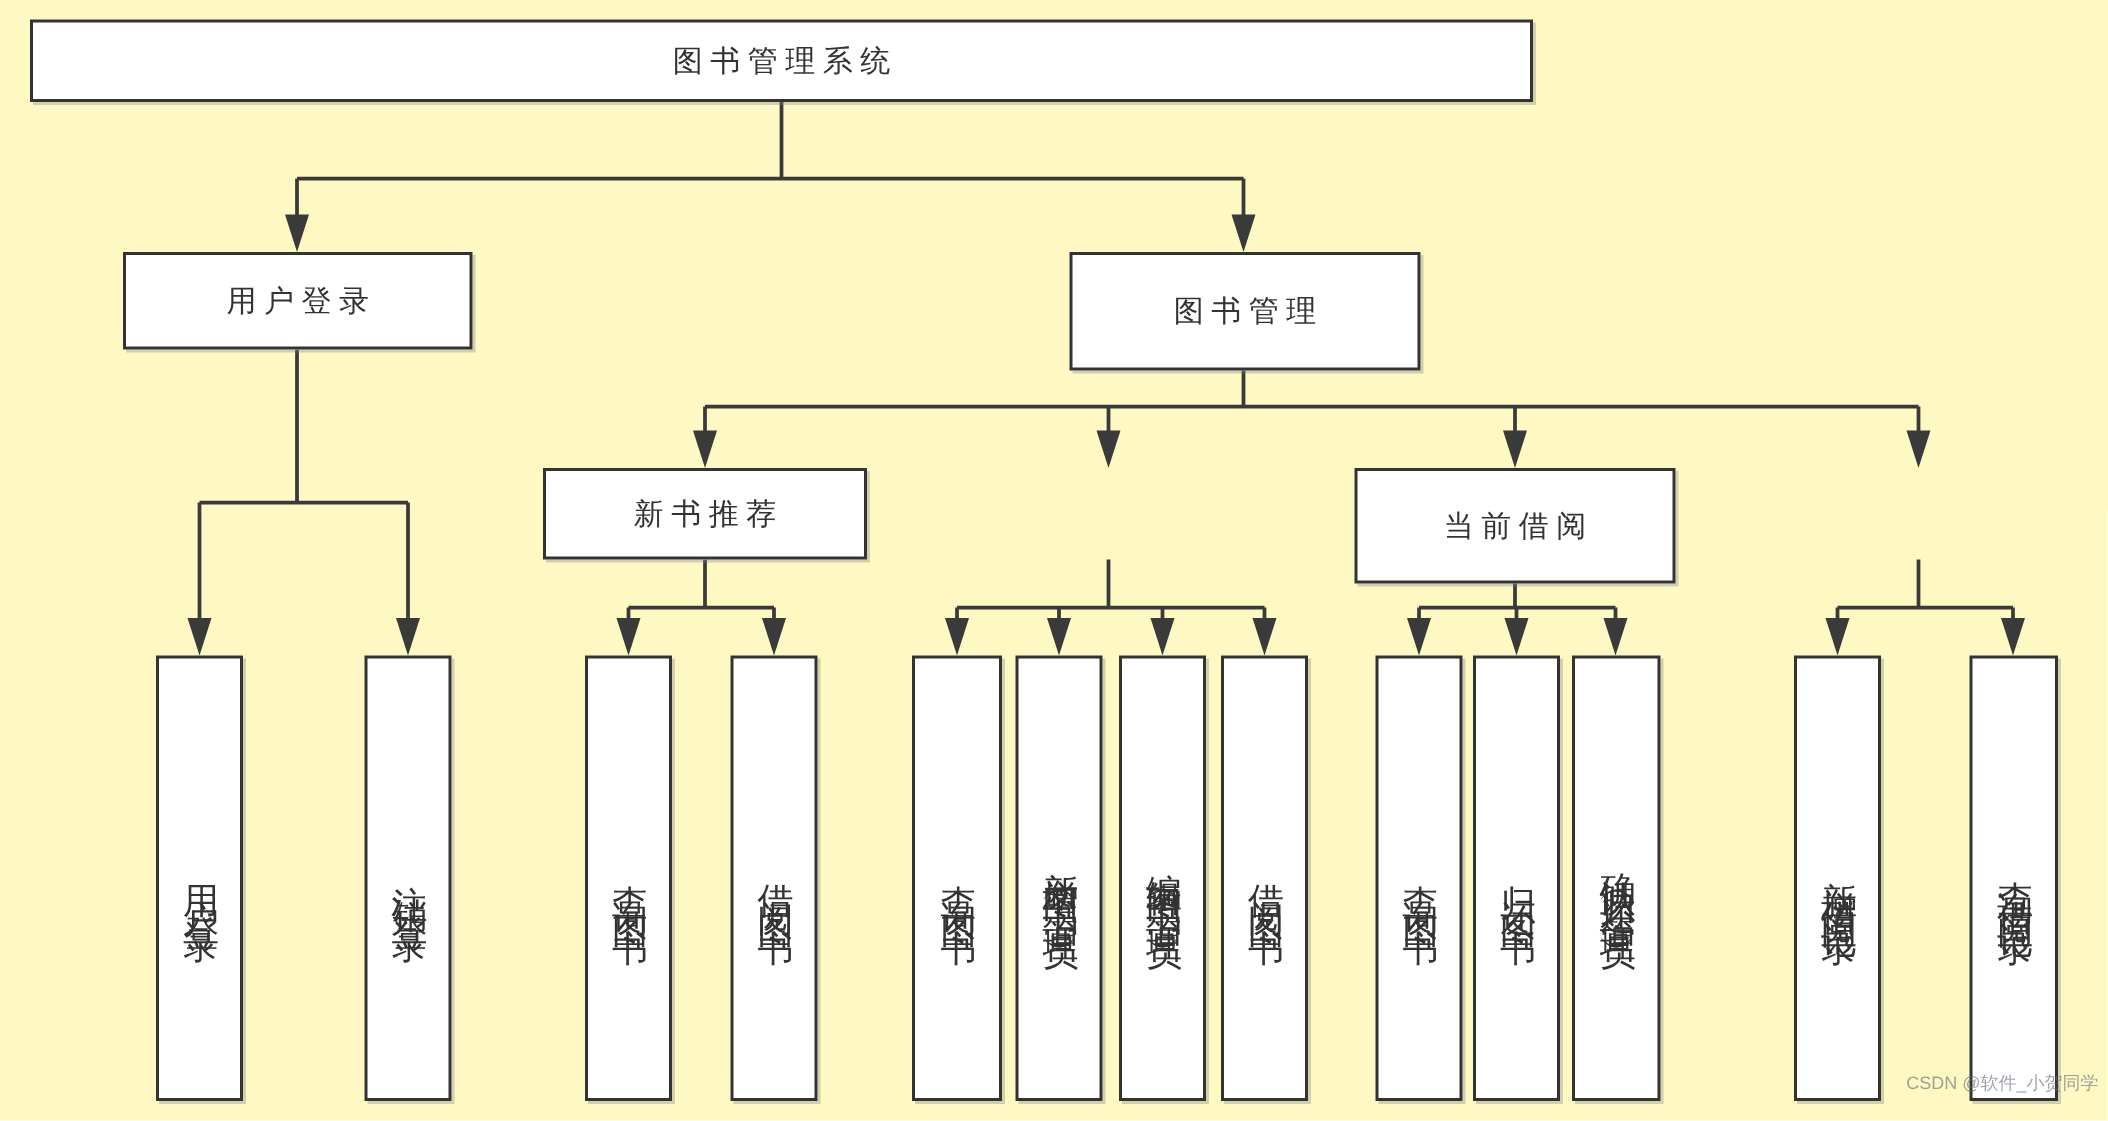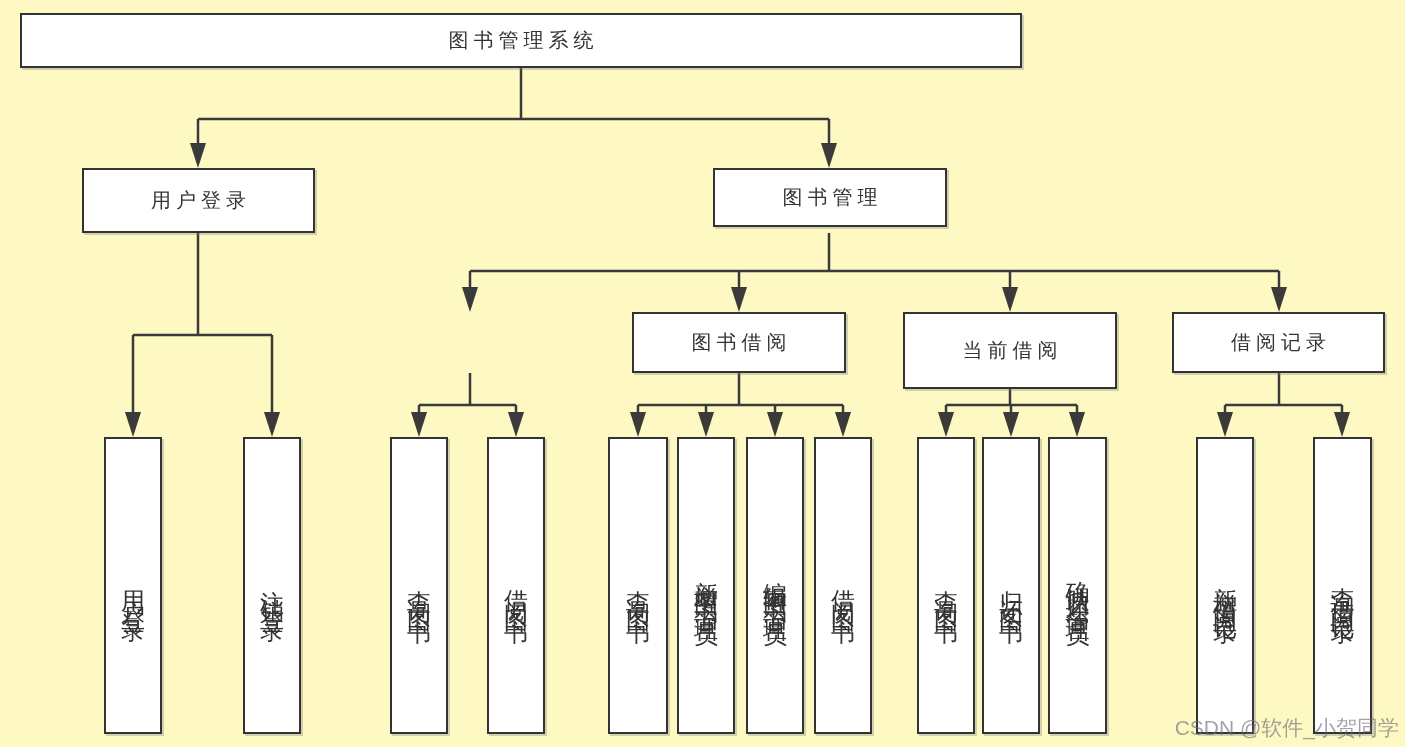--- a/index.html
+++ b/index.html
@@ -36,21 +36,21 @@
   }
   .v-short span { letter-spacing: 10px; margin-top: 10px; }
   .v-med   span { letter-spacing: 7px;  margin-top: 7px; }
   .v-long  span { letter-spacing: 6px;  margin-top: 6px; }
   #watermark {
     position: absolute;
     right: 6px;
     top: 714px;
     width: 260px;
     text-align: right;
-    font-size: 21px;
+    font-size: 12px;
     color: rgba(105, 105, 122, 0.62);
     z-index: 3;
     white-space: nowrap;
   }
 </style>
 </head>
 <body>
 
 <div id="canvas">
 
@@ -105,25 +105,24 @@
       <path d="M 1225 405 H 1342" stroke="#3a3a3a" stroke-width="2.5" fill="none"></path>
       <path d="M 1225 405 V 417" stroke="#3a3a3a" stroke-width="2.5" fill="none"></path>
       <polygon points="1217,412 1233,412 1225,437" fill="#3a3a3a"></polygon>
       <path d="M 1342 405 V 417" stroke="#3a3a3a" stroke-width="2.5" fill="none"></path>
       <polygon points="1334,412 1350,412 1342,437" fill="#3a3a3a"></polygon>
     </svg>
 
   <div class="node h" style="left:20px; top:13px; width:1002px; height:55px;">图书管理系统</div>
 
   <div class="node h" style="left:82px; top:168px; width:233px; height:65px;">用户登录</div>
-  <div class="node h" style="left:713px; top:168px; width:234px; height:59px;">图书管理</div>
+  <div class="node h" style="left:713px; top:168px; width:234px; height:79px;">图书管理</div>
 
-  <div class="node h" style="left:632px; top:312px; width:214px; height:61px;">图书借阅</div>
+  <div class="node h" style="left:362px; top:312px; width:216px; height:61px;">新书推荐</div>
   <div class="node h" style="left:903px; top:312px; width:214px; height:77px;">当前借阅</div>
-  <div class="node h" style="left:1172px; top:312px; width:213px; height:61px;">借阅记录</div>
 
   <div class="node v v-short" style="left:104px; top:437px; width:58px; height:297px;">
     <span>用户登录</span>
     </div>
   <div class="node v v-short" style="left:243px; top:437px; width:58px; height:297px;">
     <span>注销登录</span>
     </div>
 
   <div class="node v v-short" style="left:390px; top:437px; width:58px; height:297px;">
     <span>查询图书</span>

